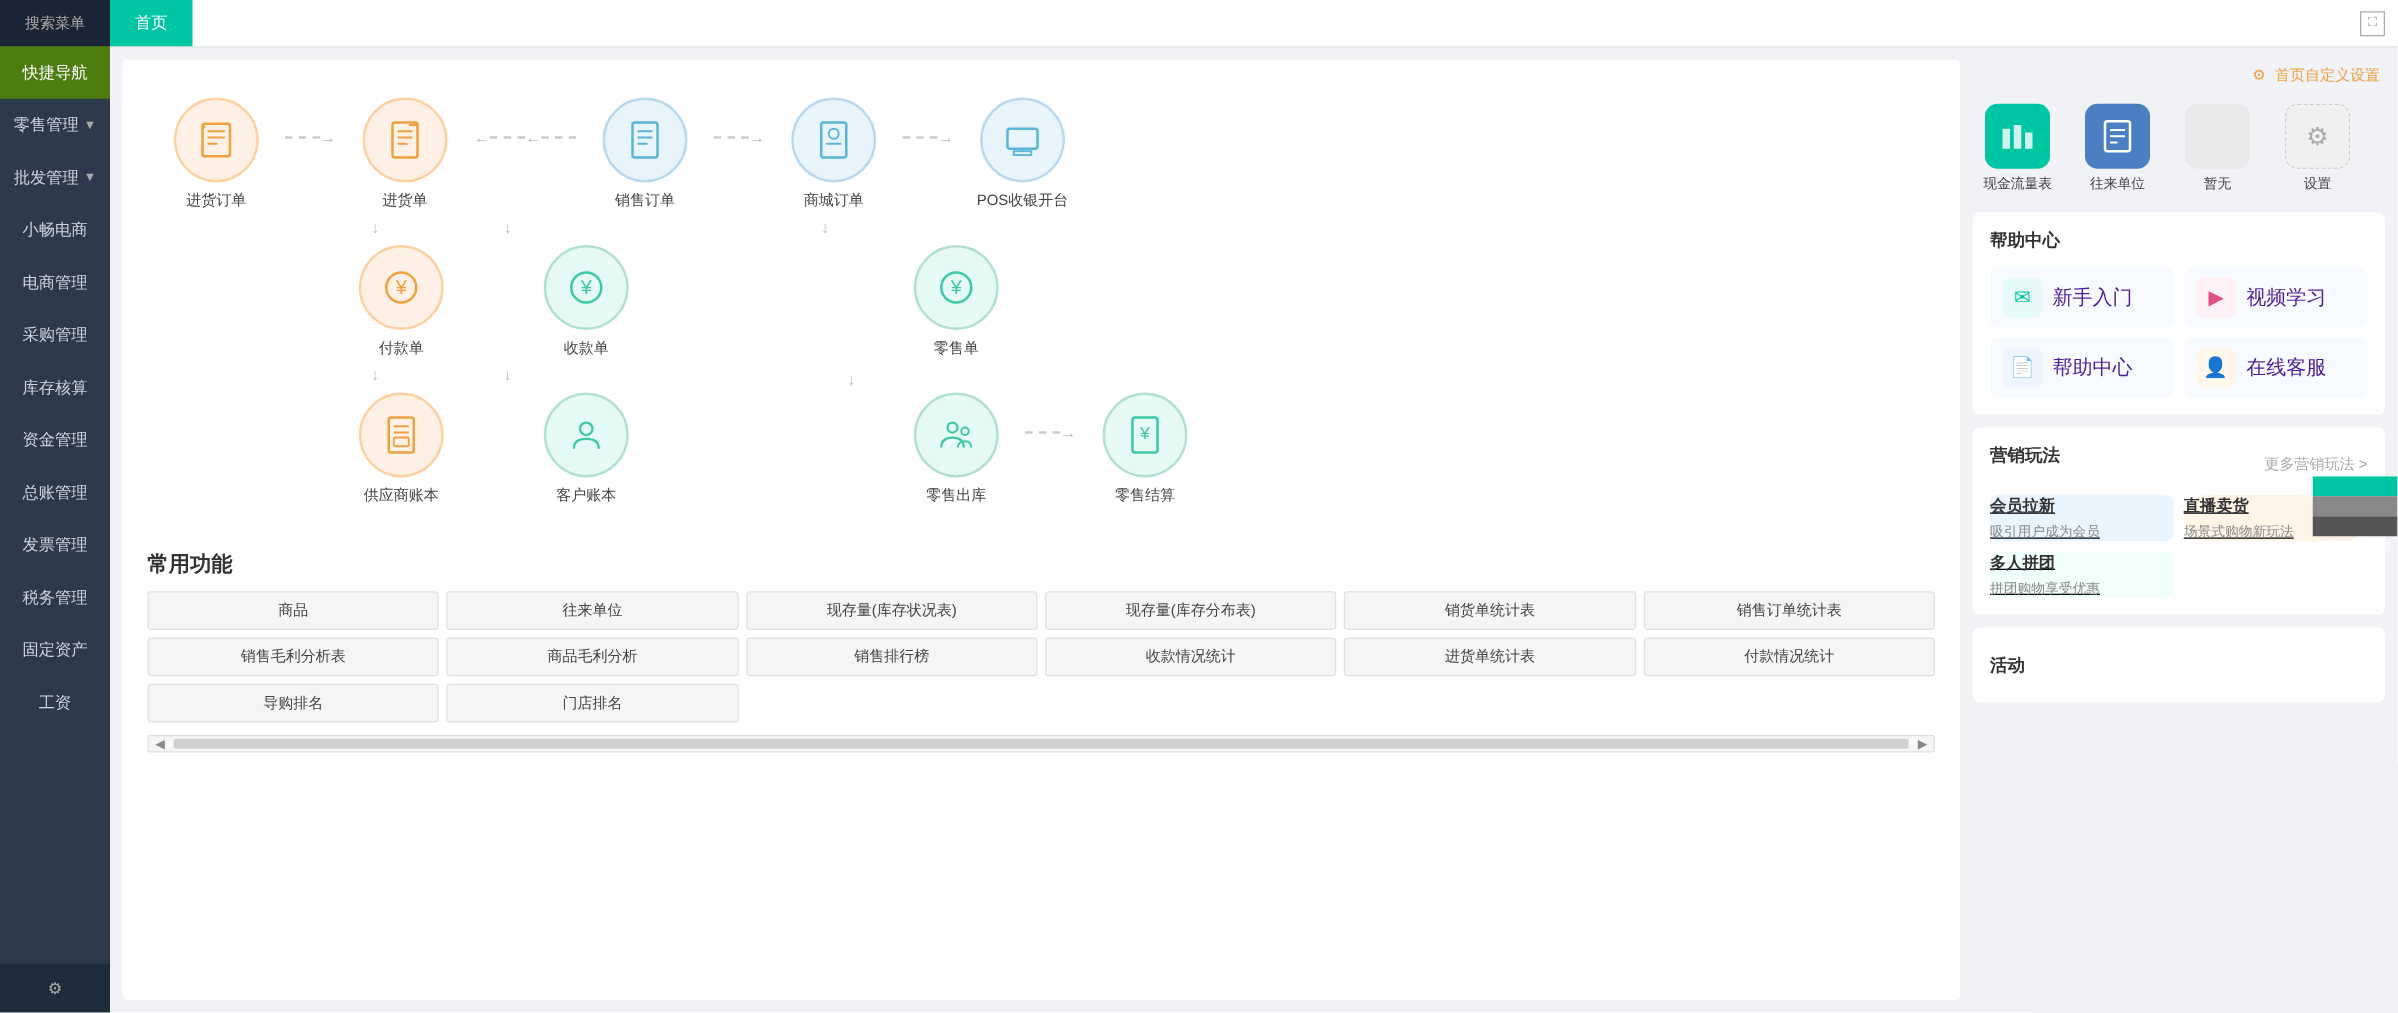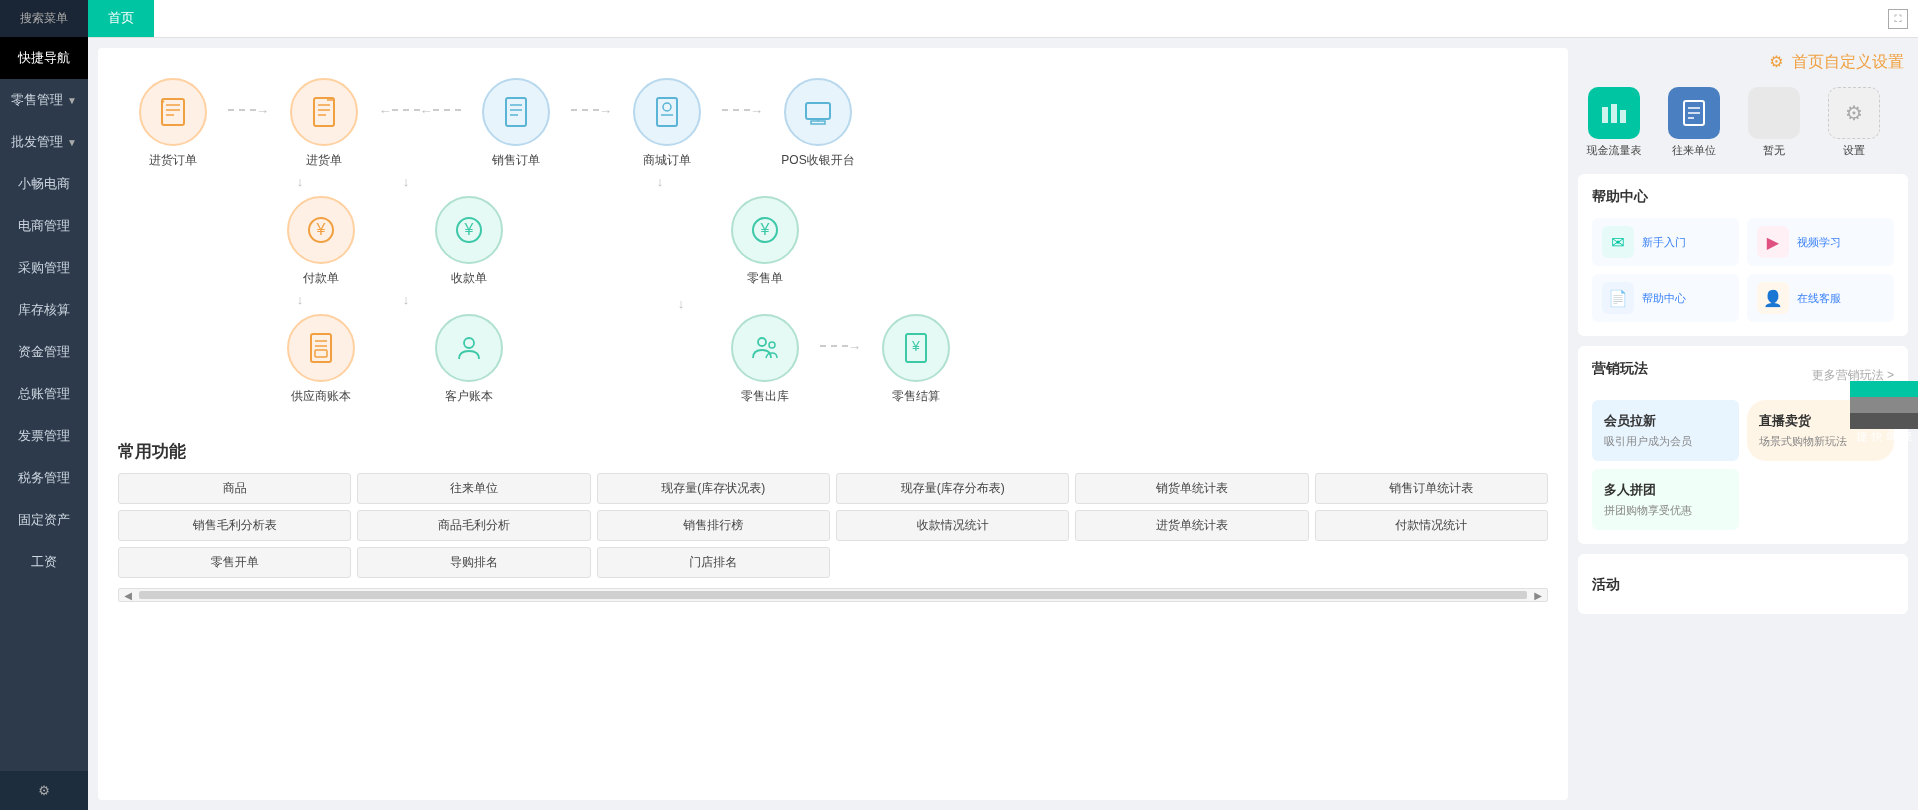--- a/index.html
+++ b/index.html
@@ -27,21 +27,21 @@
       padding: 12px 8px;
       text-align: center;
       font-size: 13px;
       cursor: pointer;
       display: flex;
       align-items: center;
       justify-content: center;
       gap: 4px;
       position: relative;
     }
-    .sidebar-nav-item.active { background: #000000; color: #fff; }
+    .sidebar-nav-item.active { background: #4d7c0f; color: #fff; }
     .sidebar-nav-item .arrow { font-size: 10px; color: #aaa; }
     .sidebar-bottom {
       margin-top: auto;
       background: #1e2d3e;
       padding: 12px;
       text-align: center;
       color: #aaa;
       cursor: pointer;
     }
 
@@ -116,21 +116,21 @@
       display: flex;
       flex-direction: column;
       gap: 10px;
       padding: 10px 10px 10px 0;
       overflow-y: auto;
     }
 
     
     .customize-bar {
       text-align: right;
-      font-size: 16px;
+      font-size: 12px;
       color: #888;
       padding: 4px 0;
       cursor: pointer;
     }
     .customize-bar span { color: #f0a040; margin-right: 4px; }
 
     
     .quick-icons {
       display: flex;
       gap: 8px;
@@ -193,40 +193,41 @@
       display: flex;
       align-items: center;
       justify-content: center;
       font-size: 16px;
       flex-shrink: 0;
     }
     .help-icon.teal { background: #e6faf7; color: #00c5a3; }
     .help-icon.pink { background: #fff0f5; color: #e05080; }
     .help-icon.blue2 { background: #eff5ff; color: #4a7fc1; }
     .help-icon.orange { background: #fff7ec; color: #f0a040; }
-    .help-label { font-size: 11px; color: #3b82f6; font-family: Liberation Serif, serif; }
+    .help-label { font-size: 16px; color: #4c1d95; font-family: Liberation Serif, serif; }
 
     
     .marketing-header {
       display: flex;
       align-items: center;
       justify-content: space-between;
       margin-bottom: 10px;
     }
     .more-link { font-size: 12px; color: #aaa; cursor: pointer; }
     .marketing-grid {
       display: grid;
       grid-template-columns: 1fr 1fr;
       gap: 8px;
     }
     .marketing-item {
       background: #f3f9ff;
       border-radius: 6px;
-      padding: 12px;
-      cursor: pointer;
+      padding: 0;
+      cursor: pointer;
+      text-decoration: underline;
     }
     .marketing-item-title { font-size: 13px; font-weight: bold; color: #333; margin-bottom: 4px; }
     .marketing-item-desc { font-size: 11px; color: #888; }
 
     .node {
       display: flex;
       flex-direction: column;
       align-items: center;
       width: 110px;
       cursor: pointer;
@@ -664,21 +665,20 @@
       </div>
       <div class="func-grid">
         <div class="func-btn">销售毛利分析表</div>
         <div class="func-btn">商品毛利分析</div>
         <div class="func-btn">销售排行榜</div>
         <div class="func-btn">收款情况统计</div>
         <div class="func-btn">进货单统计表</div>
         <div class="func-btn">付款情况统计</div>
       </div>
       <div class="func-grid">
-        <div class="func-btn">零售开单</div>
         <div class="func-btn">导购排名</div>
         <div class="func-btn">门店排名</div>
         <div style="visibility:hidden;" class="func-btn"></div>
         <div style="visibility:hidden;" class="func-btn"></div>
         <div style="visibility:hidden;" class="func-btn"></div>
       </div>
     </div>
 
     <div class="scroll-bar-area">
       <div class="scroll-arrow left">◀</div>

